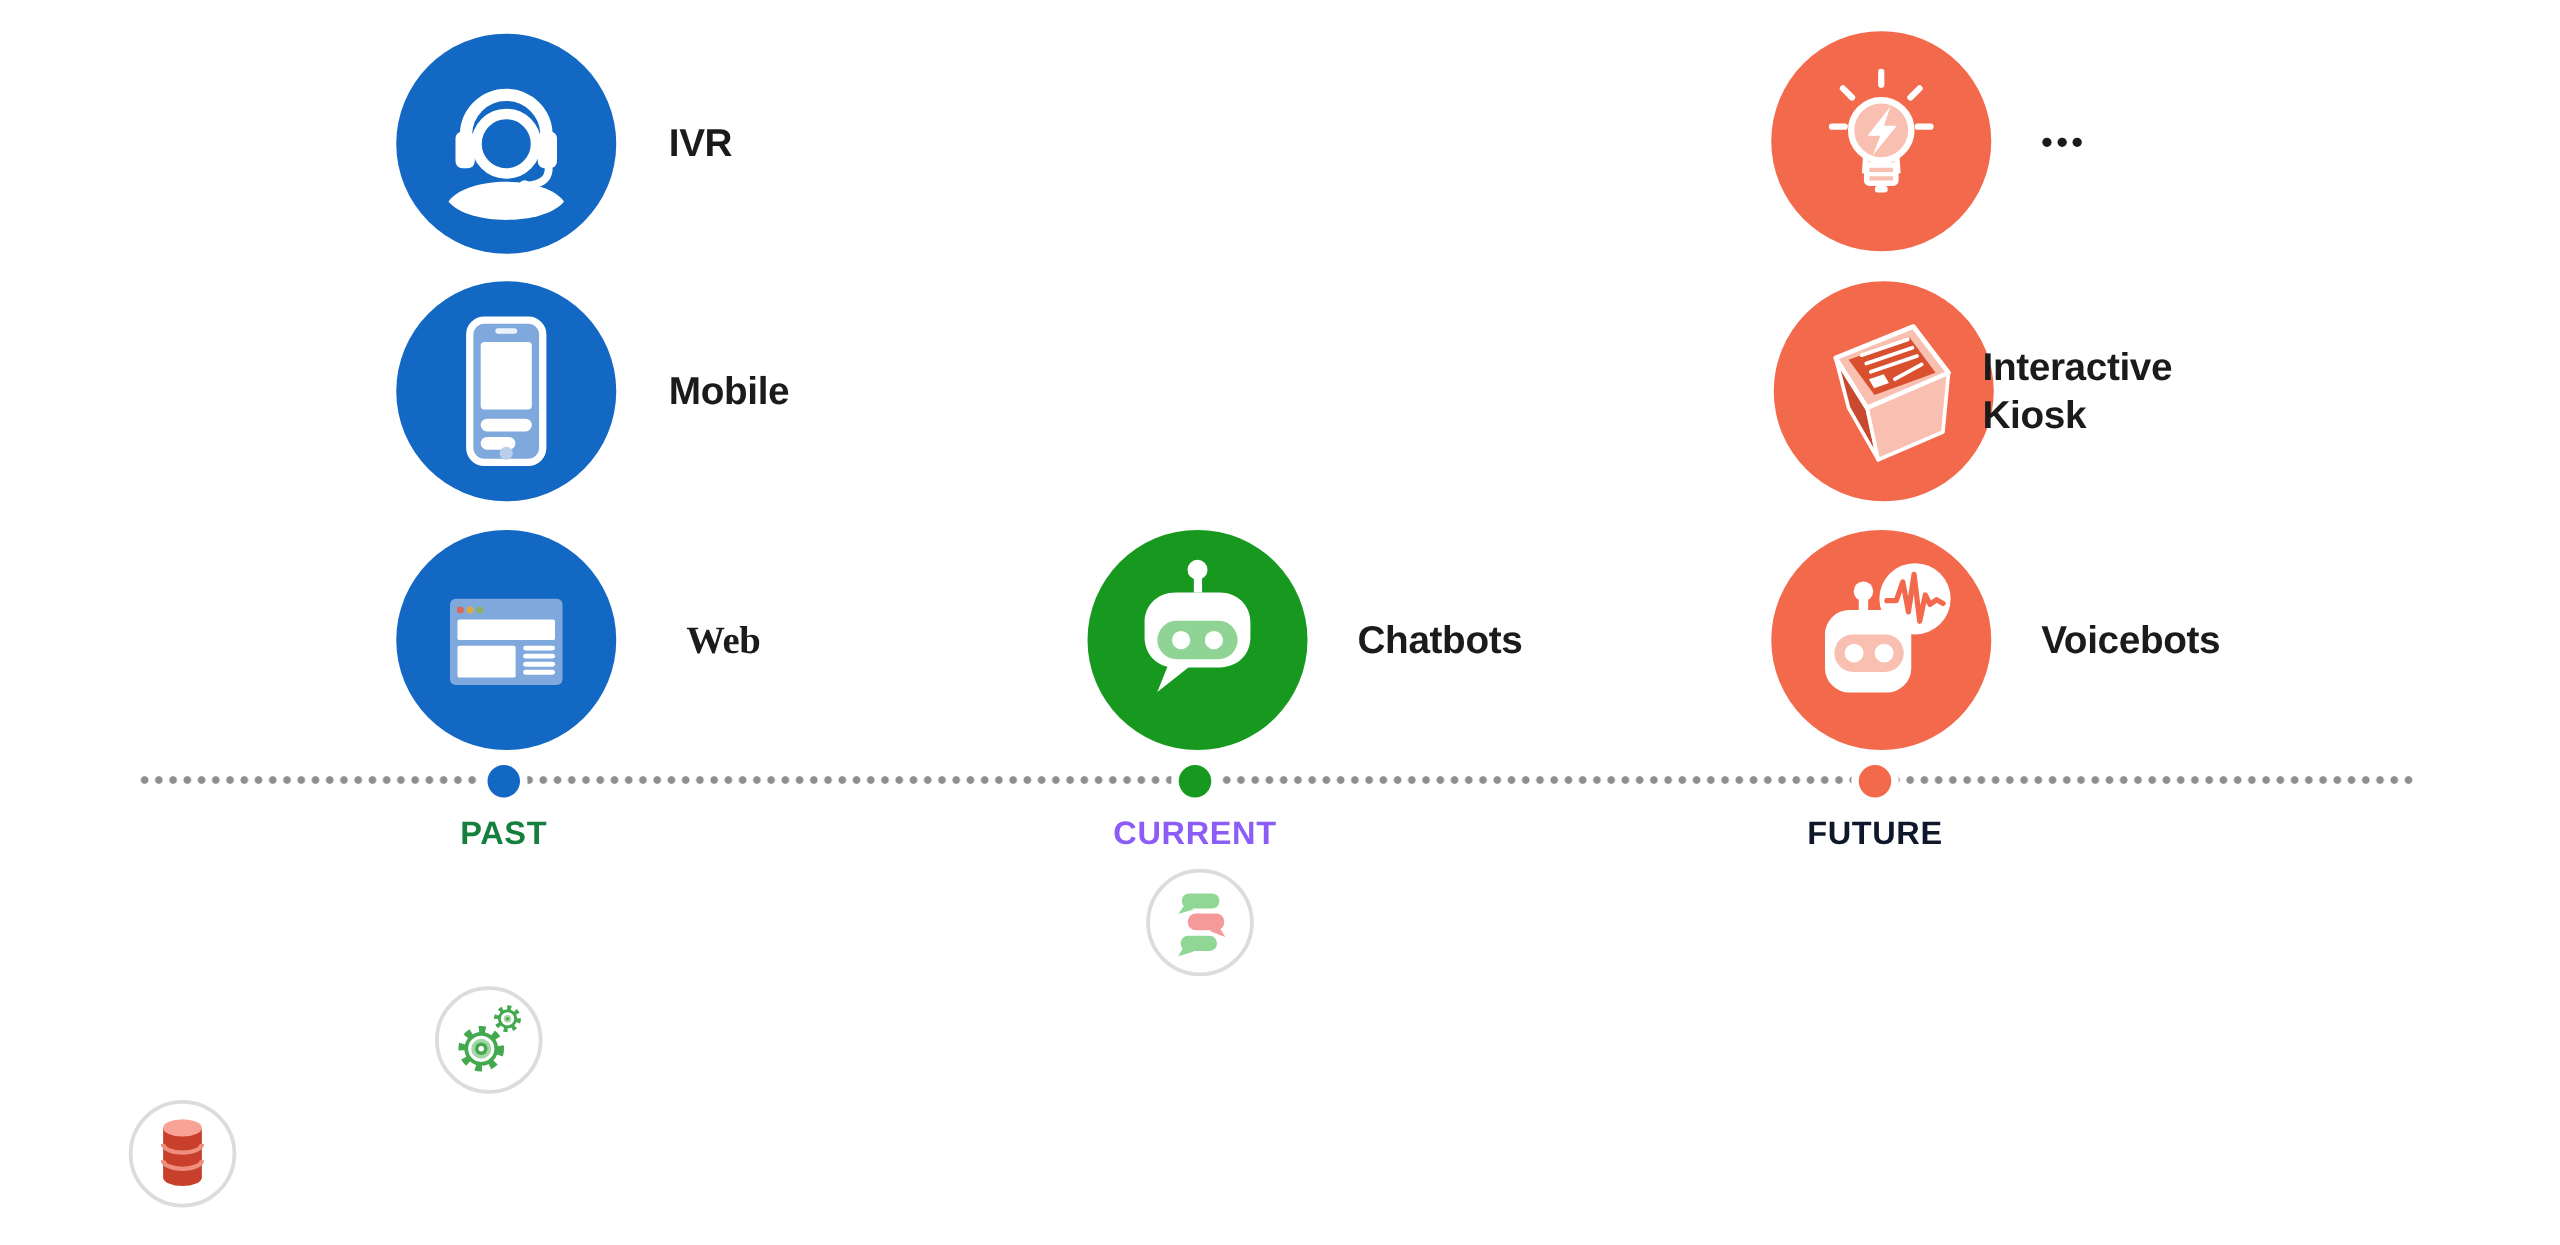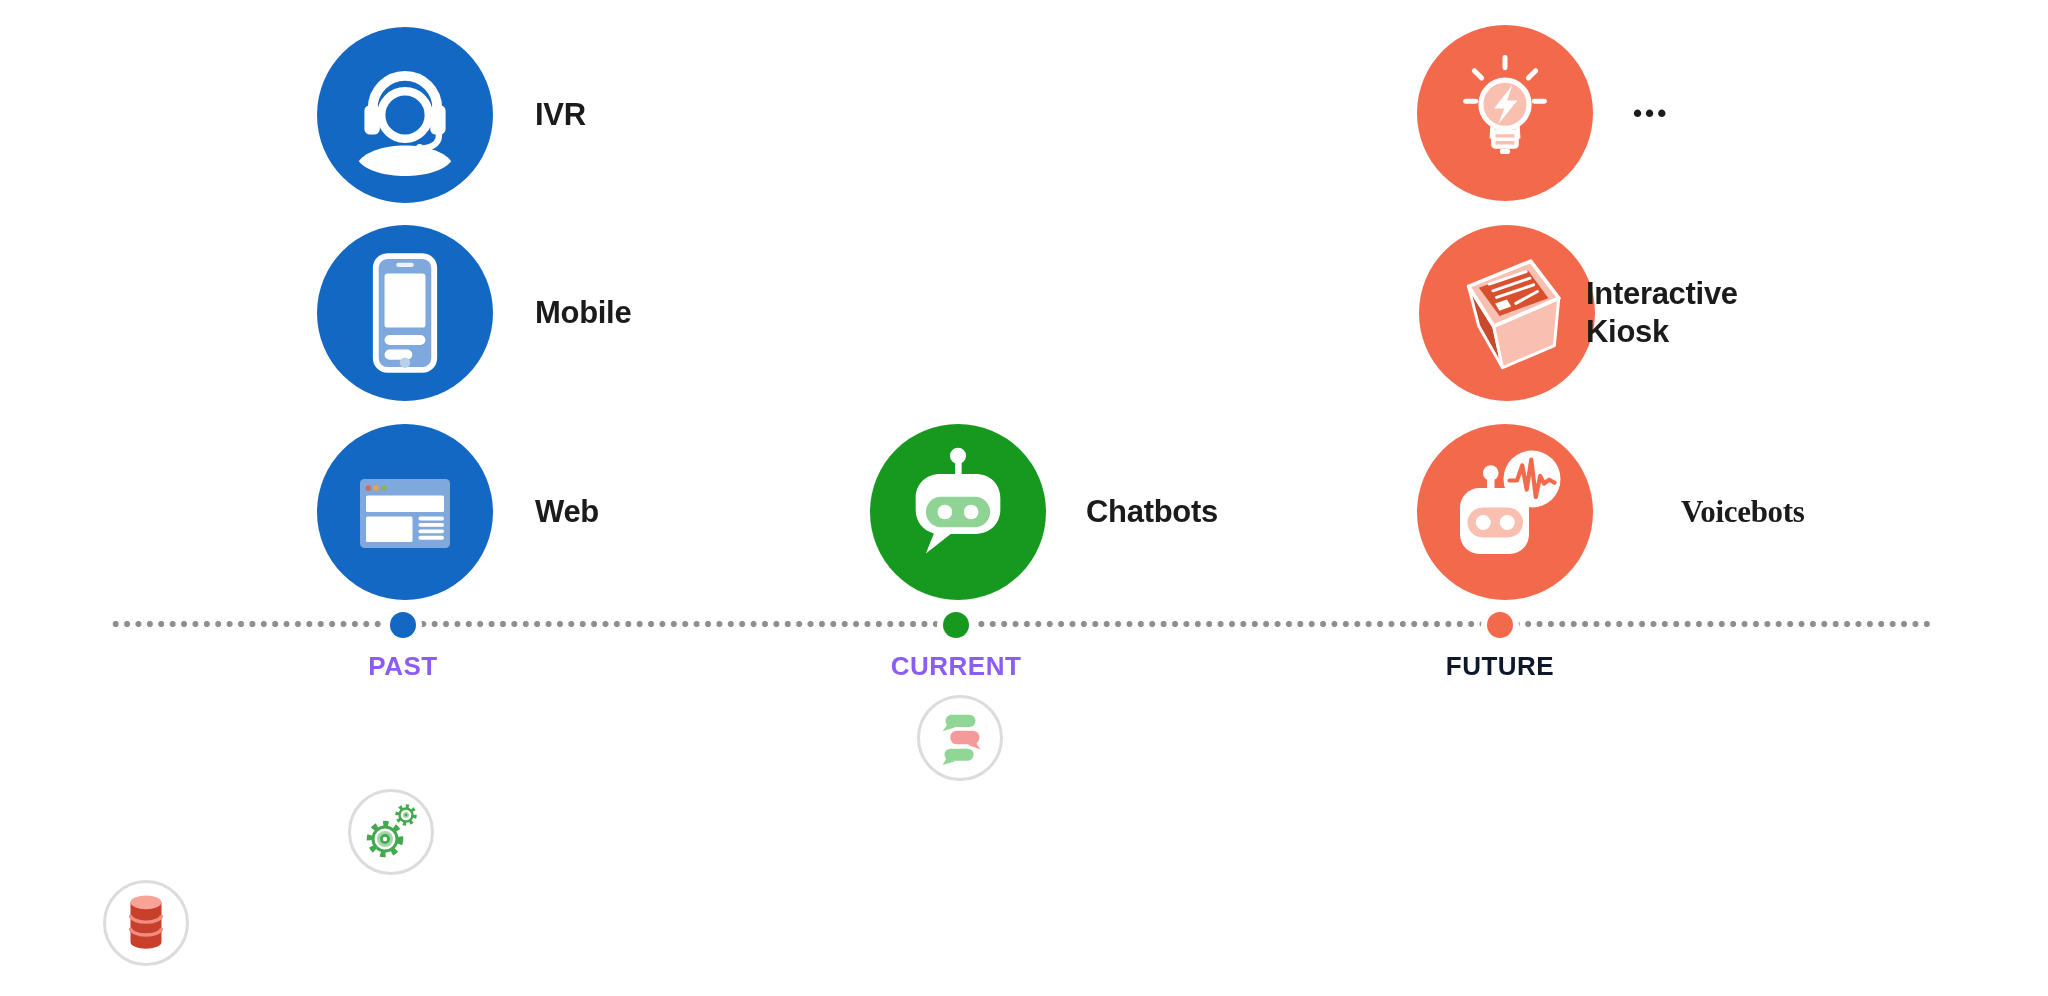--- a/index.html
+++ b/index.html
@@ -73,21 +73,21 @@
       <circle cx="30.7" cy="34" r="1.9" fill="var(--browser_dot_yellow)"></circle>
       <circle cx="35.9" cy="34" r="1.9" fill="var(--browser_dot_green)"></circle>
       <rect class="w" x="24" y="39" width="52" height="11" rx="1"></rect>
       <rect class="w" x="24" y="53" width="31" height="17" rx="1"></rect>
       <rect class="w" x="59" y="53" width="17" height="2.6" rx="1.3"></rect>
       <rect class="w" x="59" y="57.3" width="17" height="2.6" rx="1.3"></rect>
       <rect class="w" x="59" y="61.6" width="17" height="2.6" rx="1.3"></rect>
       <rect class="w" x="59" y="65.9" width="17" height="2.6" rx="1.3"></rect>
     </svg>
   </div>
-  <div class="chan-label" style="left:535px;top:493px;">Web</div>
+  <div class="chan-label" style="left:549px;top:493px;font-family:Liberation Serif, serif;">Web</div>
 
   <div class="chan-circle c-green" style="left:870px;top:424px;">
     <svg width="146" height="146" viewBox="0 0 100 100">
       <rect class="w" x="48" y="13" width="4.5" height="11"></rect>
       <circle class="w" cx="50" cy="11.5" r="5.5"></circle>
       <path class="w" d="M38,24 h24 c10,0 17,7 17,16.5 v8 c0,9.5 -7,16.5 -17,16.5 h-17 l-17,13.5 5.5,-13.8 c-7.5,-1.8 -12.5,-8.2 -12.5,-16.2 v-8 c0,-9.5 7,-16.5 17,-16.5 z"></path>
       <rect x="28" y="39.5" width="44" height="21" rx="10.5" fill="var(--light_green)"></rect>
       <circle class="w" cx="41" cy="50" r="5"></circle>
       <circle class="w" cx="59" cy="50" r="5"></circle>
     </svg>
@@ -136,27 +136,27 @@
       <circle class="w" cx="40.5" cy="24" r="5.2"></circle>
       <polygon class="w" points="49,45 59,50 61,38"></polygon>
       <rect class="w" x="20" y="34" width="46" height="44" rx="13"></rect>
       <rect x="25" y="47" width="37" height="20" rx="10" fill="var(--light_orange)"></rect>
       <circle class="w" cx="35.5" cy="57" r="5"></circle>
       <circle class="w" cx="51.5" cy="57" r="5"></circle>
       <circle class="w" cx="68" cy="28" r="19"></circle>
       <polyline points="53,29 58,29 61.5,19 64.5,35 67.5,15 70.5,40 73.5,26 76,31 79.5,28.5 83,30.5" fill="none" stroke="var(--orange)" stroke-width="2.8" stroke-linecap="round" stroke-linejoin="round"></polyline>
     </svg>
   </div>
-  <div class="chan-label" style="left:1681px;top:493px;font-family:Liberation Serif, serif;">Voicebots</div>
+  <div class="chan-label" style="left:1633px;top:493px;">Voicebots</div>
 
   <div class="dotline"></div>
   <div class="phase-dot" style="left:390px;background:var(--blue);"></div>
   <div class="phase-dot" style="left:943px;background:var(--green);"></div>
   <div class="phase-dot" style="left:1487px;background:var(--orange);"></div>
-  <div class="phase-label" style="left: 403px; color: #8b5cf6;">PAST</div>
+  <div class="phase-label" style="left: 403px; color: #15803d;">PAST</div>
   <div class="phase-label" style="left: 956px; color: #8b5cf6;">CURRENT</div>
   <div class="phase-label" style="left: 1500px; color: #0f172a;">FUTURE</div>
 
   <div class="bar-icon-circle" style="left:917px;top:695px;">
     <svg width="58" height="58" viewBox="0 0 60 60">
       <polygon points="17,16 12,23 25,19" fill="var(--bubble_green)"></polygon>
       <rect x="15" y="6" width="31" height="12.5" rx="6" fill="var(--bubble_green)"></rect>
       <polygon points="46,34 51,42 38,37" fill="var(--bubble_pink)"></polygon>
       <rect x="20" y="22.5" width="30" height="14" rx="6.5" fill="var(--bubble_pink)"></rect>
       <polygon points="16,51 12,58 25,54" fill="var(--bubble_green)"></polygon>

